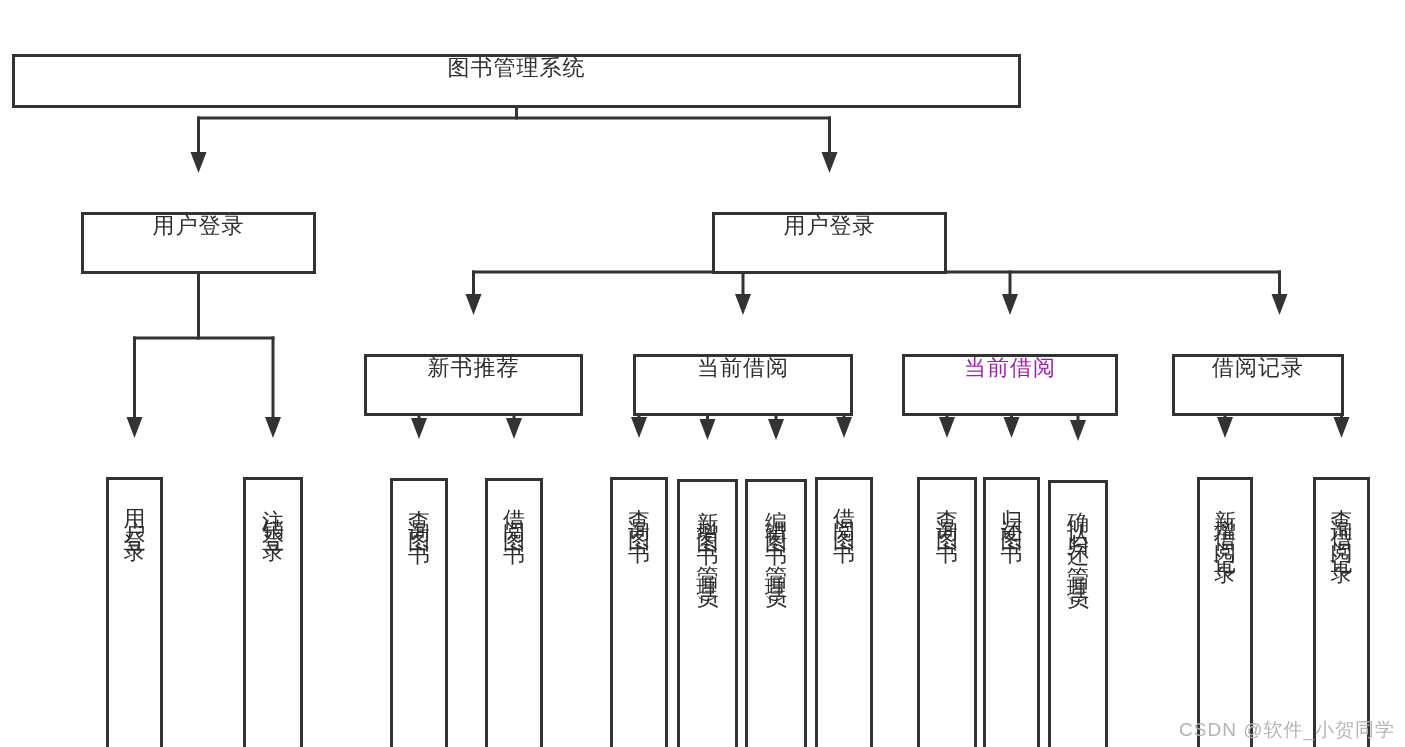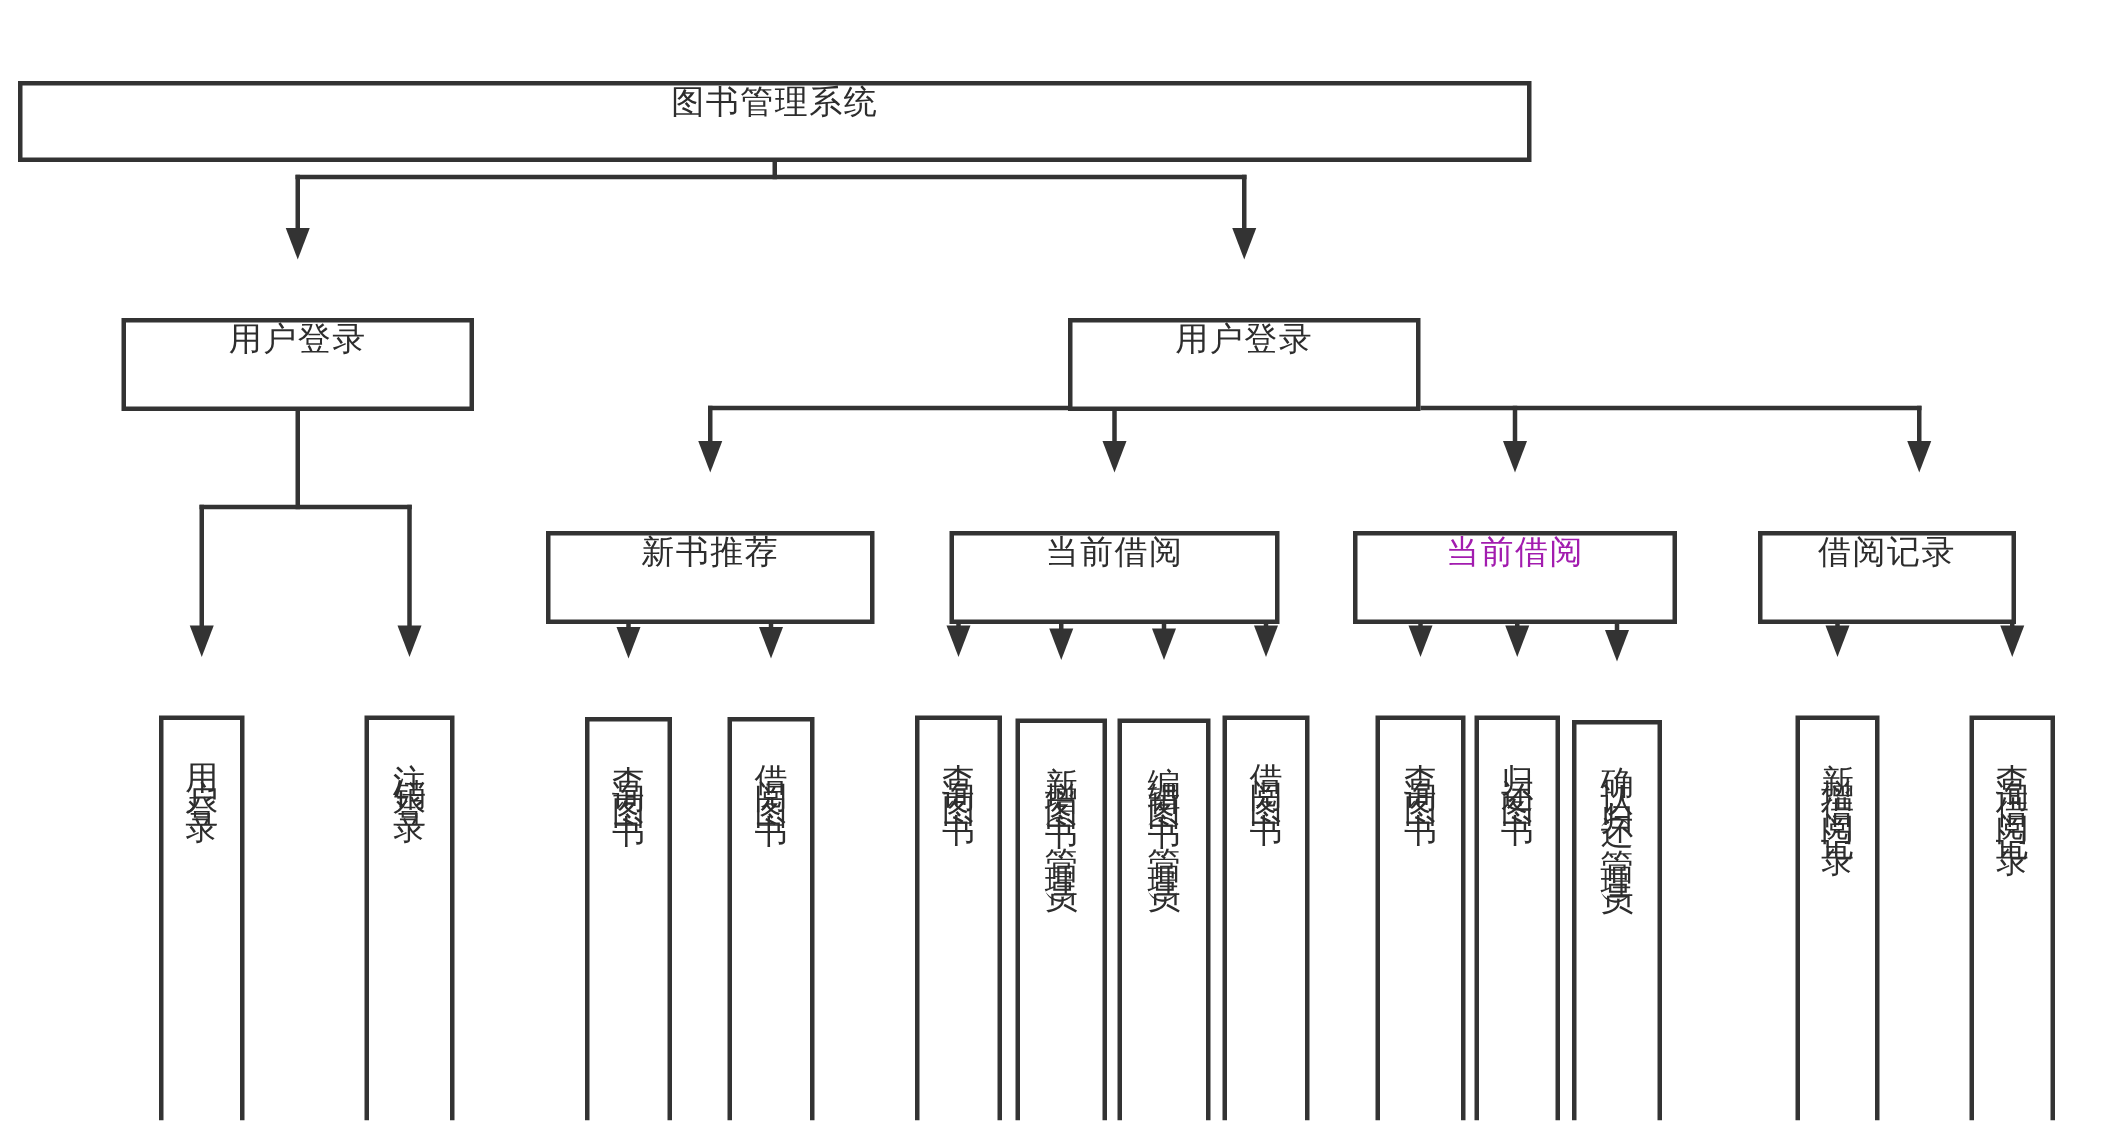--- a/index.html
+++ b/index.html
@@ -171,13 +171,14 @@
       <div class="node vertical" style="left: 1048px; top: 440px; width: 60px; height: 295px; border-color: rgb(51, 51, 51); background: rgb(255, 255, 255); color: rgb(45, 45, 45);">
         <span class="label">确认归还（管理员）</span>
       </div>
       <div class="node vertical" style="left: 1197px; top: 437px; width: 56px; height: 298px; border-color: rgb(51, 51, 51); background: rgb(255, 255, 255); color: rgb(45, 45, 45);">
         <span class="label">新增借阅记录</span>
       </div>
       <div class="node vertical" style="left: 1313px; top: 437px; width: 57px; height: 298px; border-color: rgb(51, 51, 51); background: rgb(255, 255, 255); color: rgb(45, 45, 45);">
         <span class="label">查询借阅记录</span>
       </div>
     </div>
+  <div class="watermark" style="color: rgb(184, 178, 178);">CSDN @软件_小贺同学</div>
 </div>
 
 </body></html>

